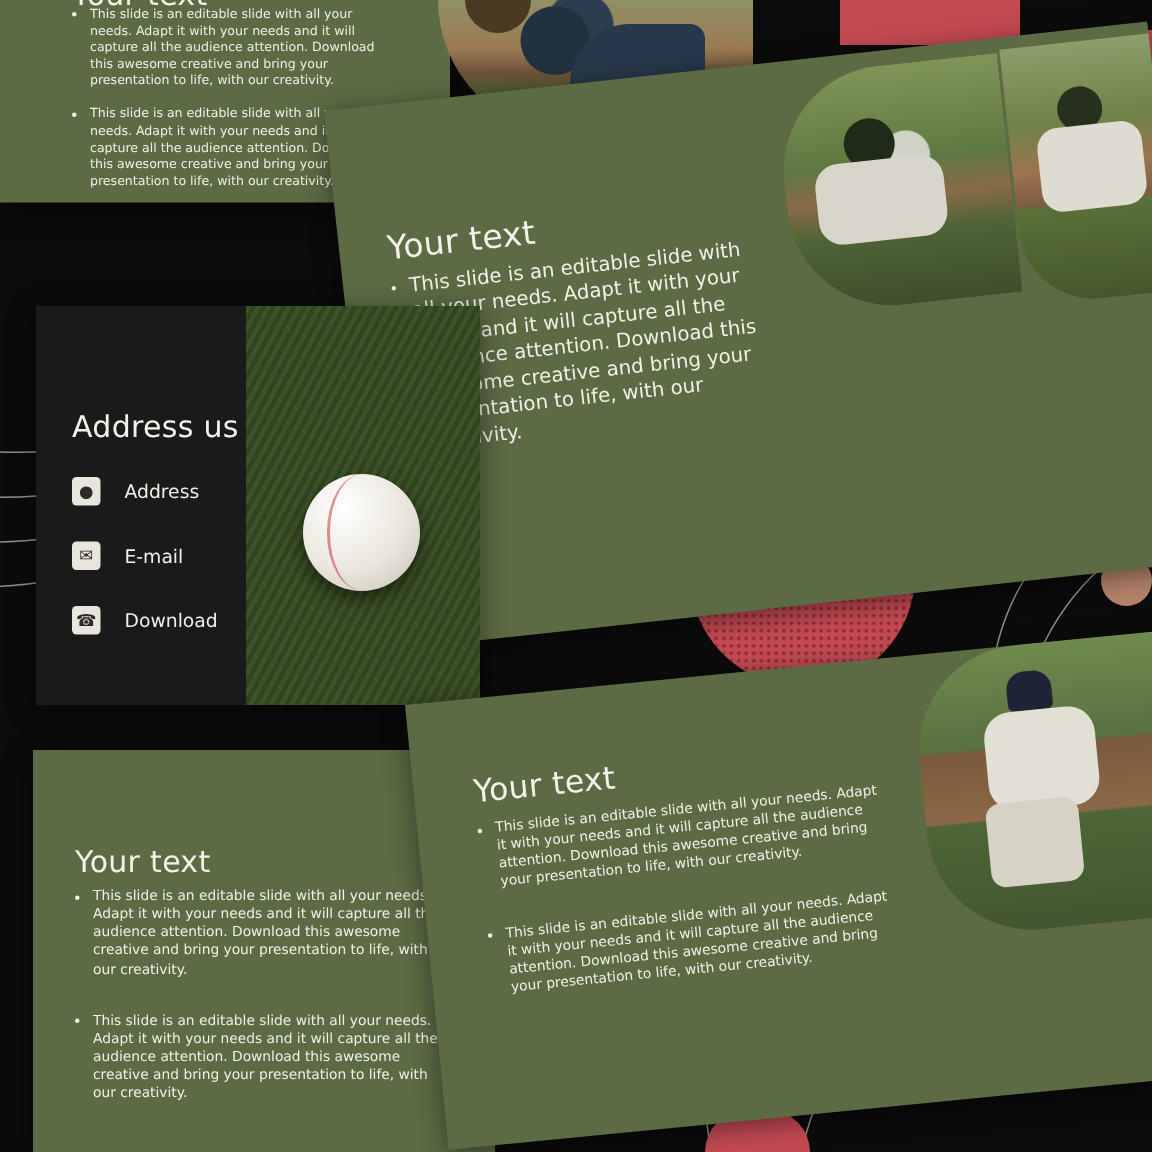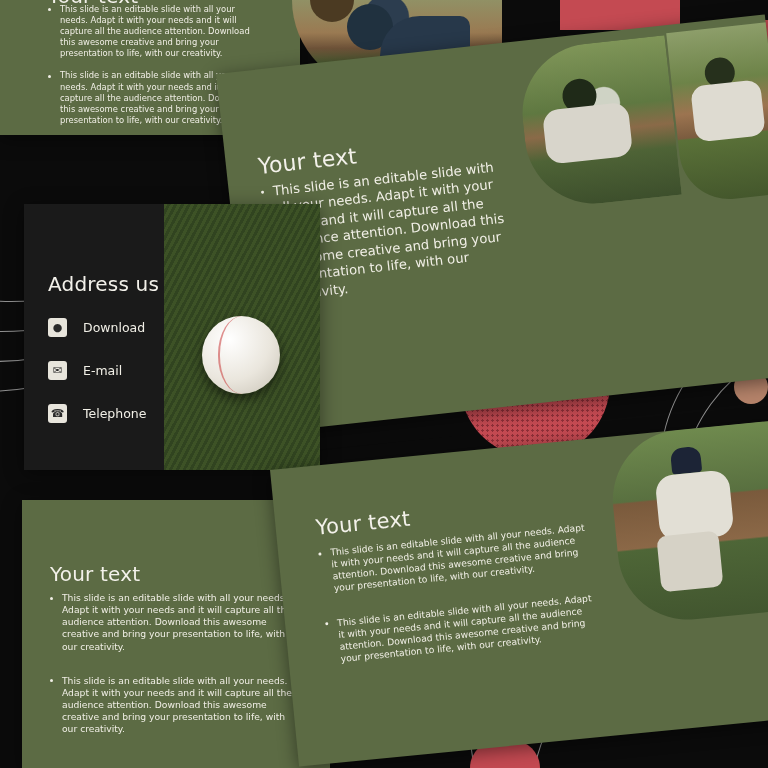--- a/index.html
+++ b/index.html
@@ -234,29 +234,29 @@
     <div class="ball" style="left:38px;top:112px;width:78px;height:78px;">
       <div class="seam"></div>
     </div>
   </div>
 
 </div>
 <h2 class="title" style="position:absolute;left:48px;top:272px;font-size:20px;z-index:5;">Address us</h2>
 <div style="position:absolute;left:48px;top:318px;z-index:5;">
   <div class="c-row">
     <span class="c-icon">●</span>
-    <span class="c-label">Download</span>
+    <span class="c-label">Address</span>
   </div>
   <div class="c-row">
     <span class="c-icon">✉</span>
     <span class="c-label">E-mail</span>
   </div>
   <div class="c-row">
     <span class="c-icon">☎</span>
-    <span class="c-label">Telephone</span>
+    <span class="c-label">Download</span>
   </div>
 </div>
 
 <div class="slide" style="left:22px;top:500px;width:308px;height:268px;">
   <h2 class="title" style="position:absolute;left:28px;top:62px;font-size:20px;">Your text</h2>
   <ul class="bullets" style="position:absolute;left:28px;top:92px;width:252px;font-size:9.2px;">
     <li>This slide is an editable slide with all your needs. Adapt it with your needs and it will capture all the audience attention. Download this awesome creative and bring your presentation to life, with our creativity.</li>
     <li style="margin-top:22px;">This slide is an editable slide with all your needs. Adapt it with your needs and it will capture all the audience attention. Download this awesome creative and bring your presentation to life, with our creativity.</li>
   </ul>
 </div>

